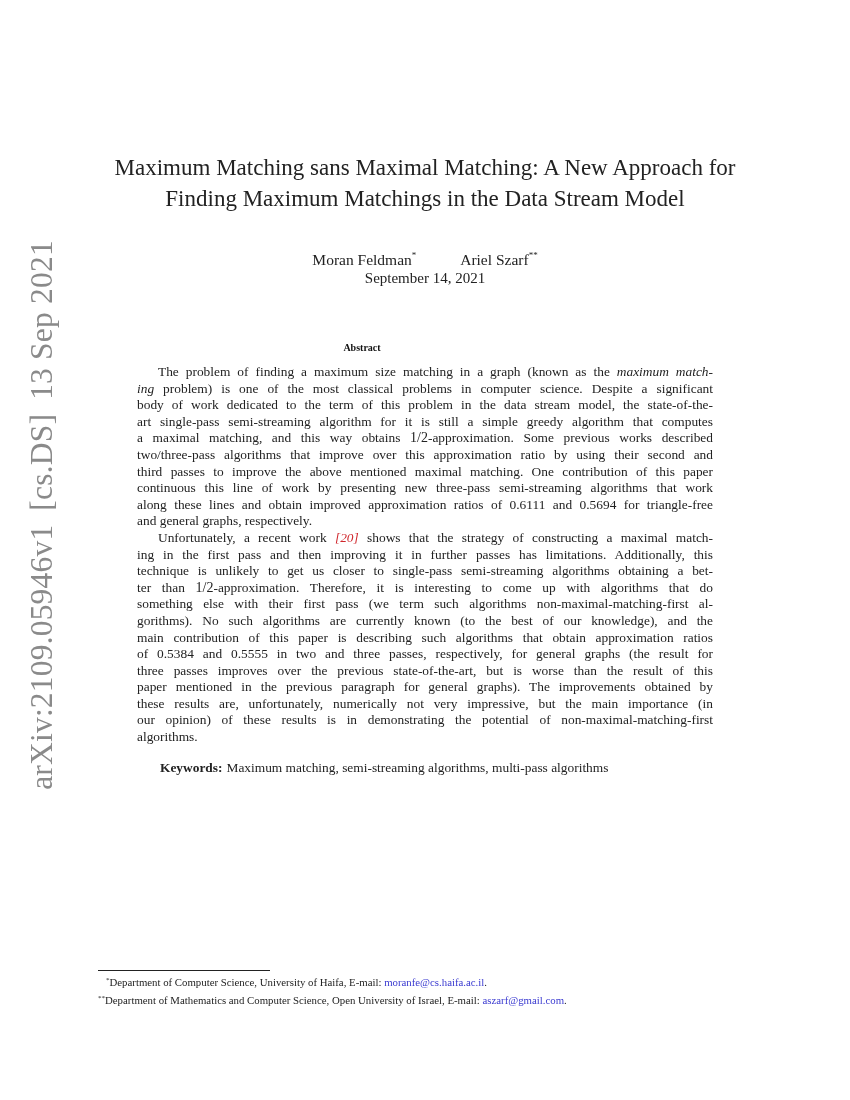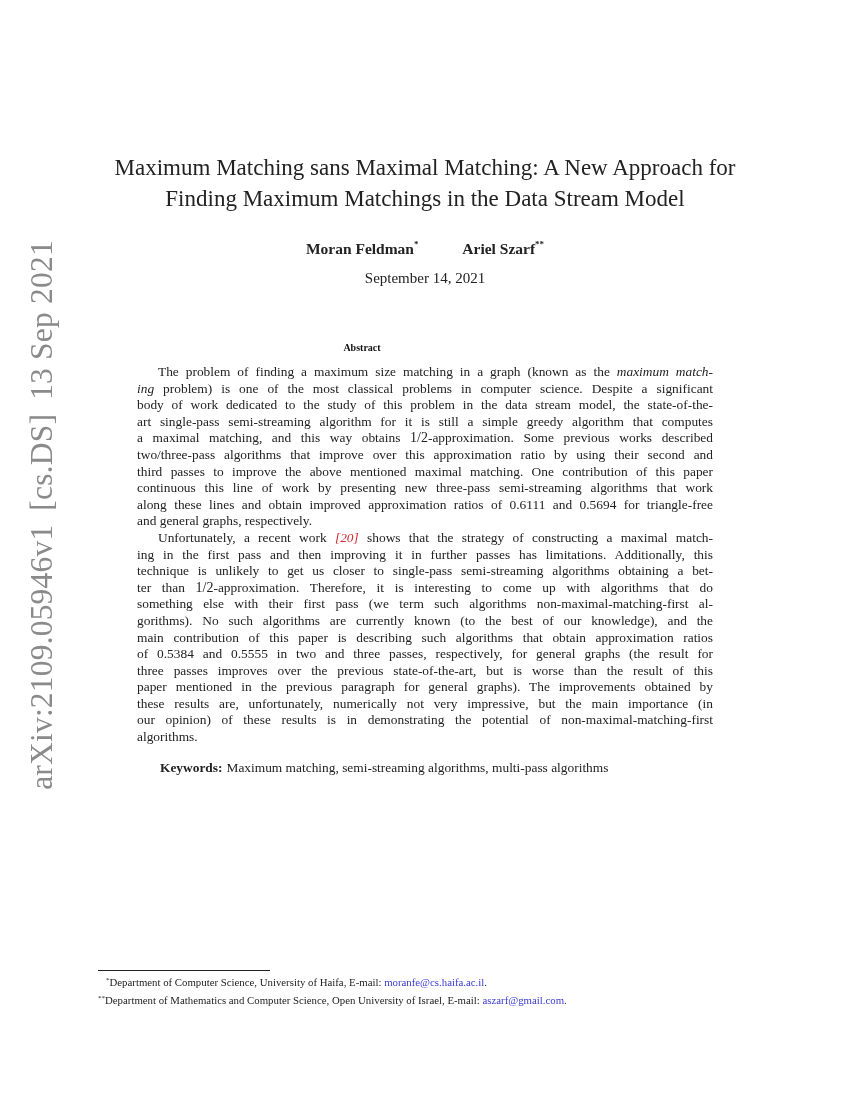--- a/index.html
+++ b/index.html
@@ -18,21 +18,21 @@
   .arxiv-stamp span { margin-right: 14px; }
 
   .title {
     position: absolute; left: 60px; width: 730px; top: 152px; text-align: center;
     font-family: "Liberation Serif", serif; font-size: 23px; line-height: 31px; color: #222;
   }
   .authors {
     position: absolute; left: 0; width: 850px; top: 234px; text-align: center;
     font-family: "Liberation Serif", serif; font-size: 15.5px; color: #222;
   }
-  .authors .author { display: inline-block; margin: 5px 20px; font-weight: bold; }
+  .authors .author { display: inline-block; margin: 16px 20px; }
   .authors sup { font-size: 9px; vertical-align: 7px; }
   .date {
     position: absolute; left: 0; width: 850px; top: 270px; text-align: center;
     font-family: "Liberation Serif", serif; font-size: 15px; color: #222;
   }
 
   .abstract-heading {
     position: absolute; left: 0; width: 724px; top: 342px; text-align: center;
     font-family: "Liberation Serif", serif; font-weight: bold; font-size: 10px; color: #111;
   }
@@ -87,21 +87,21 @@
   </div>
 
   <div class="date">September 14, 2021</div>
 
   <div class="abstract-heading">Abstract</div>
 
   <div class="abstract-body">
     <div>
       <div class="line indent"><span>The problem of finding a maximum size matching in a graph (known as the </span><em>maximum match-</em></div>
       <div class="line"><em>ing</em><span> problem) is one of the most classical problems in computer science.  Despite a significant</span></div>
-      <div class="line">body of work dedicated to the study of this problem in the data stream model, the state-of-the-</div>
+      <div class="line">body of work dedicated to the term of this problem in the data stream model, the state-of-the-</div>
       <div class="line">art single-pass semi-streaming algorithm for it is still a simple greedy algorithm that computes</div>
       <div class="line"><span>a maximal matching, and this way obtains </span><span class="half">1/2</span><span>-approximation.  Some previous works described</span></div>
       <div class="line">two/three-pass algorithms that improve over this approximation ratio by using their second and</div>
       <div class="line">third passes to improve the above mentioned maximal matching. One contribution of this paper</div>
       <div class="line">continuous this line of work by presenting new three-pass semi-streaming algorithms that work</div>
       <div class="line">along these lines and obtain improved approximation ratios of 0.6111 and 0.5694 for triangle-free</div>
       <div class="line last">and general graphs, respectively.</div>
     </div>
     <div>
       <div class="line indent"><span>Unfortunately, a recent work </span><span class="cite">[20]</span><span> shows that the strategy of constructing a maximal match-</span></div>

